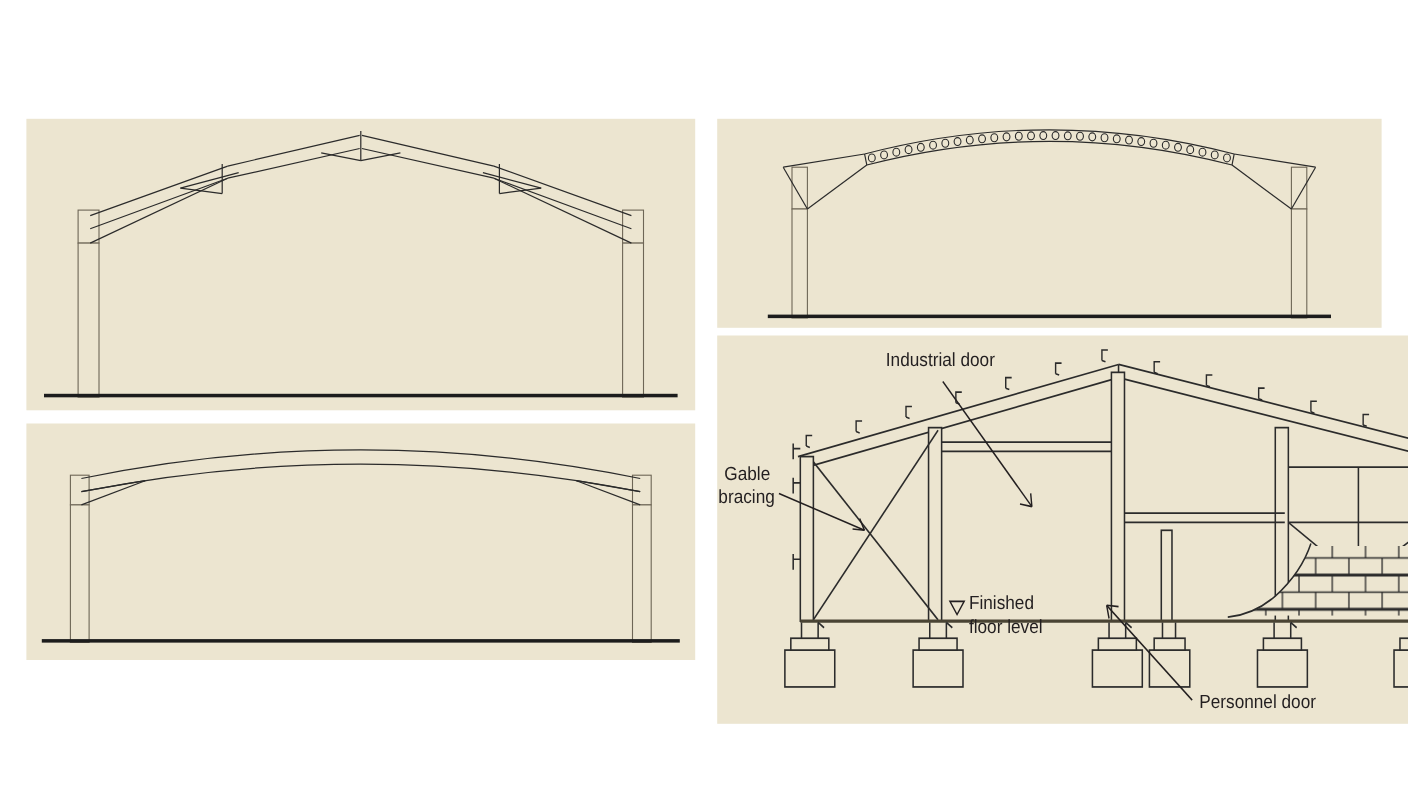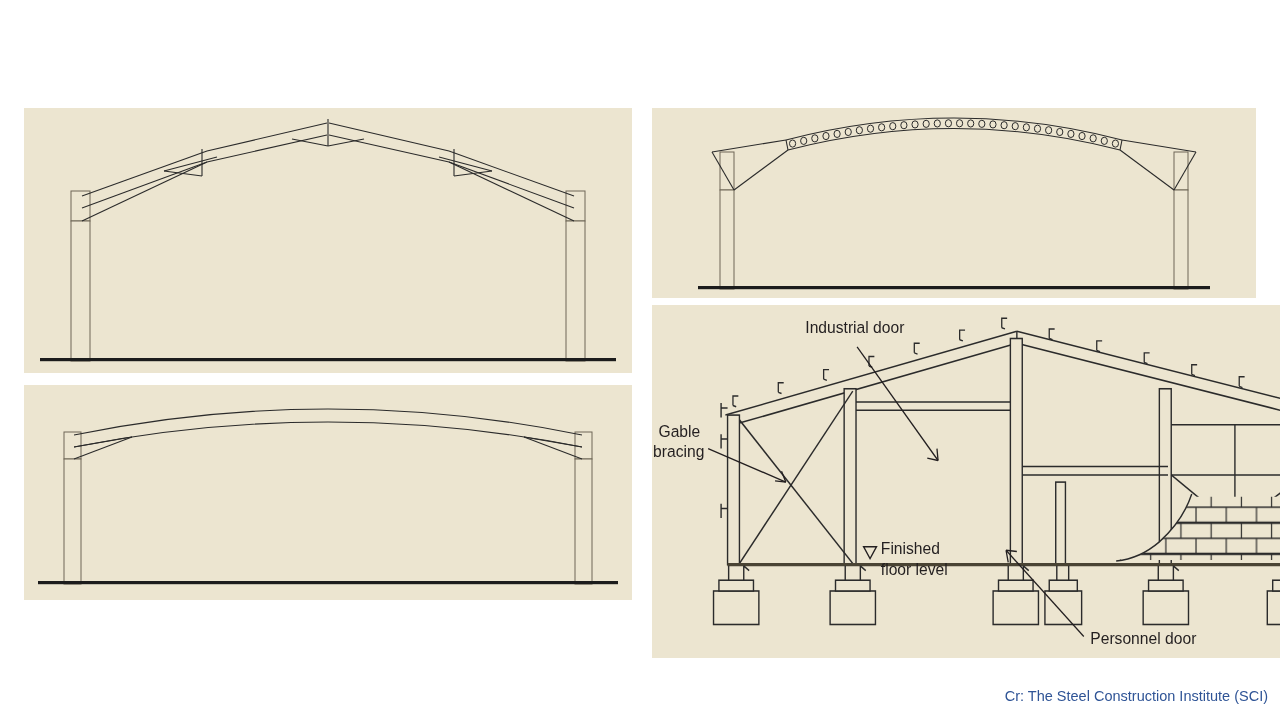--- a/index.html
+++ b/index.html
@@ -395,15 +395,14 @@
         <text id="lbl-ffl-1" x="212" y="208" font-size="14.5">Finished</text>
         <text id="lbl-ffl-2" x="212" y="226" font-size="14.5">floor level</text>
         <text id="lbl-personnel-door" x="406" y="283" font-size="14.5">Personnel door</text>
       </g>
     </svg>
     <div class="cap-wrap">
       
     </div>
   </div>
 
-  <div id="credit">Cr: The Steel Construction Institute (SCI)</div>
 
 </div>
 
 </body></html>

